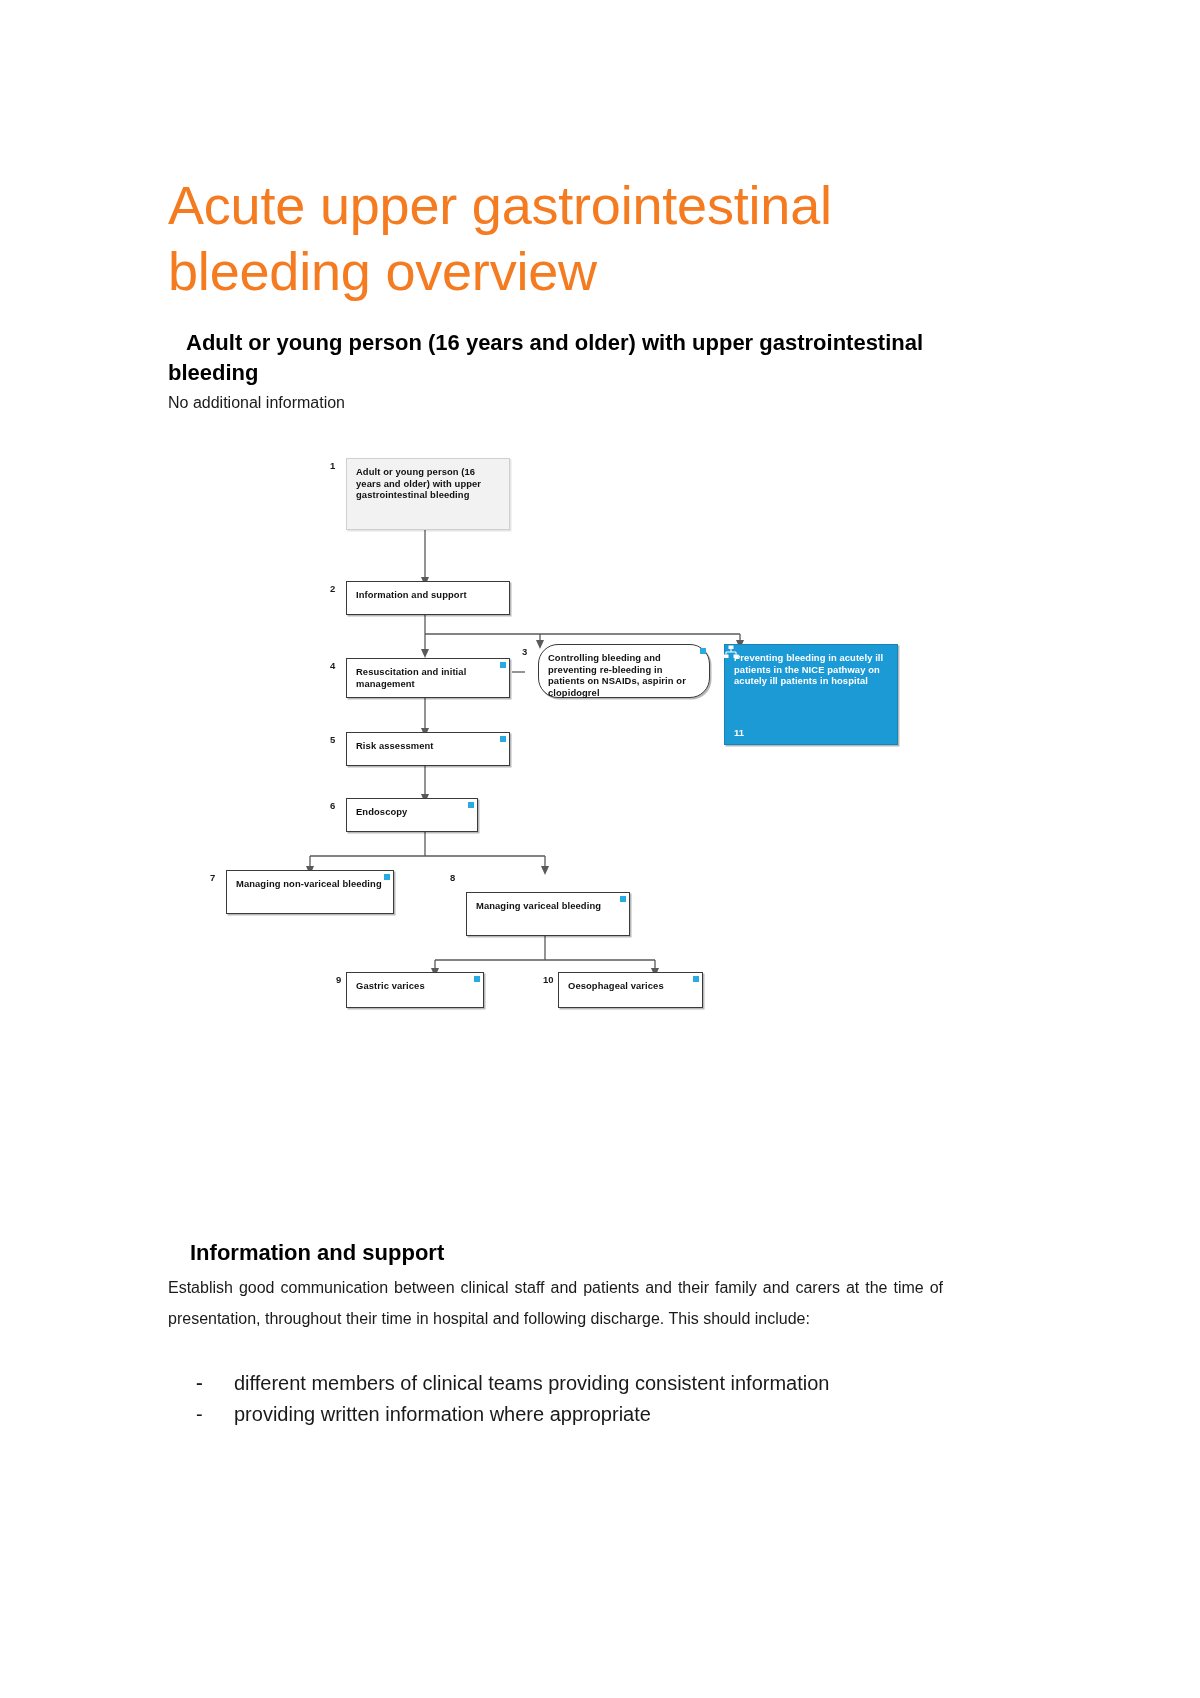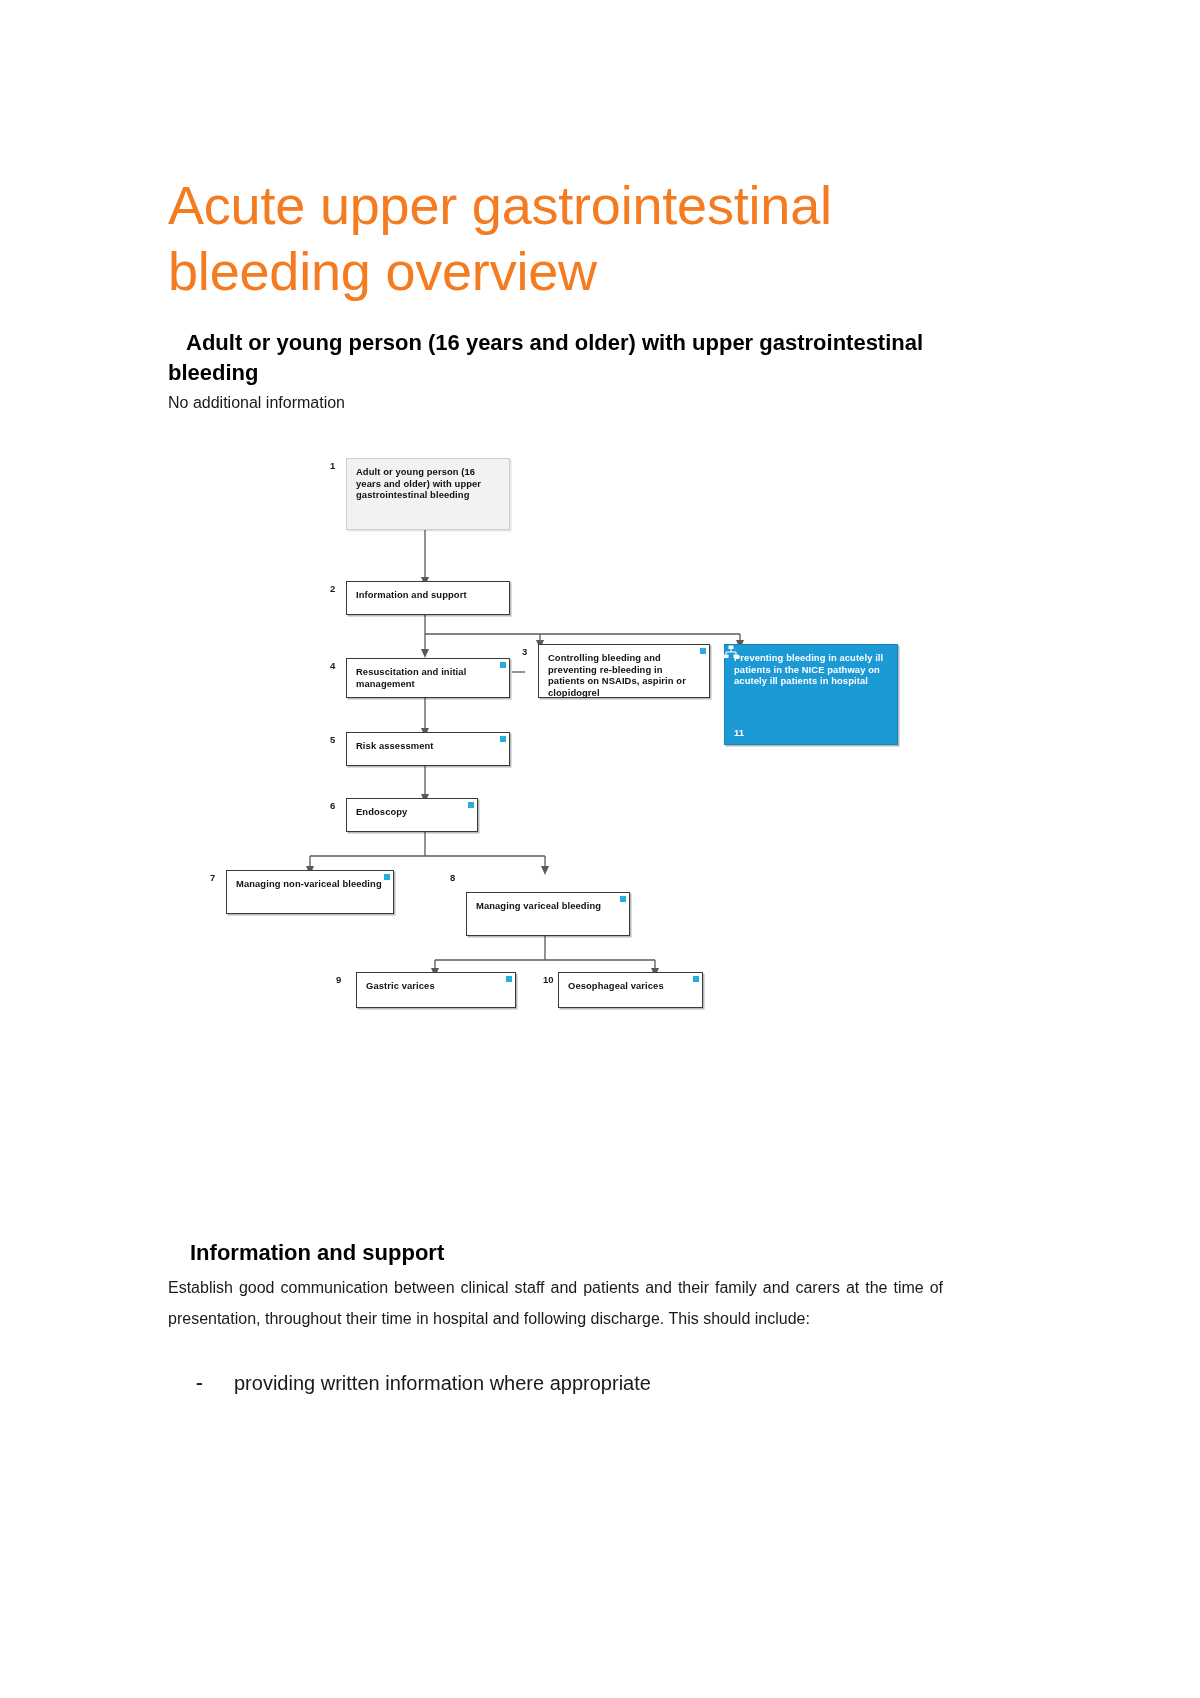--- a/index.html
+++ b/index.html
@@ -220,21 +220,21 @@
     <div class="node shaded" style="left:146px; top:10px; width:164px; height:72px;">
       <span>Adult or young person (16 years and older) with upper gastrointestinal bleeding</span>
     </div>
 
     <span class="num" style="left:130px; top:135px;">2</span>
     <div class="node" style="left:146px; top:133px; width:164px; height:34px;">
       <span>Information and support</span>
     </div>
 
     <span class="num" style="left:322px; top:198px;">3</span>
-    <div class="node" style="left:338px; top:196px; width:172px; height:54px;">
+    <div class="node" style="left:338px; top:196px; width:172px; height:54px;border-radius:20px;">
       <span class="marker"></span>
       <span>Controlling bleeding and preventing re-bleeding in patients on NSAIDs, aspirin or clopidogrel</span>
     </div>
 
     <div class="node blue" style="left:524px; top:196px; width:174px; height:101px;">
       <span>Preventing bleeding in acutely ill patients in the NICE pathway on acutely ill patients in hospital</span>
       <span class="blue-foot">11</span>
       <svg class="blue-icon" viewBox="0 0 16 14">
         <rect x="5.5" y="0.5" width="5" height="3.5" fill="#ffffff"></rect>
         <rect x="0.5" y="9.5" width="5" height="3.5" fill="#ffffff"></rect>
@@ -267,21 +267,21 @@
       <span>Managing non-variceal bleeding</span>
     </div>
 
     <span class="num" style="left:250px; top:424px;">8</span>
     <div class="node" style="left:266px; top:422px; width:164px; height:44px;margin-top:22px;">
       <span class="marker"></span>
       <span>Managing variceal bleeding</span>
     </div>
 
     <span class="num" style="left:136px; top:526px;">9</span>
-    <div class="node" style="left:156px; top:524px; width:160px; height:36px;">
+    <div class="node" style="left:146px; top:524px; width:138px; height:36px;">
       <span class="marker"></span>
       <span>Gastric varices</span>
     </div>
 
     <span class="num" style="left:343px; top:526px;">10</span>
     <div class="node" style="left:358px; top:524px; width:145px; height:36px;">
       <span class="marker"></span>
       <span>Oesophageal varices</span>
     </div>
 
@@ -289,20 +289,21 @@
 
   <div class="body-heading">Information and support</div>
   <div class="body-para">Establish good communication between clinical staff and patients and their family and carers at the time of presentation, throughout their time in hospital and following discharge. This should include:</div>
 
   <div class="bullets">
     <span class="bul">
       <span class="dash">-</span>
     </span>
     <span class="bul">
       <span class="dash">-</span>
+      <span>different members of clinical teams providing consistent information</span>
     </span>
     <span class="bul">
       <span class="dash">-</span>
       <span>providing written information where appropriate</span>
     </span>
   </div>
 
 </div>
 
 </body></html>

